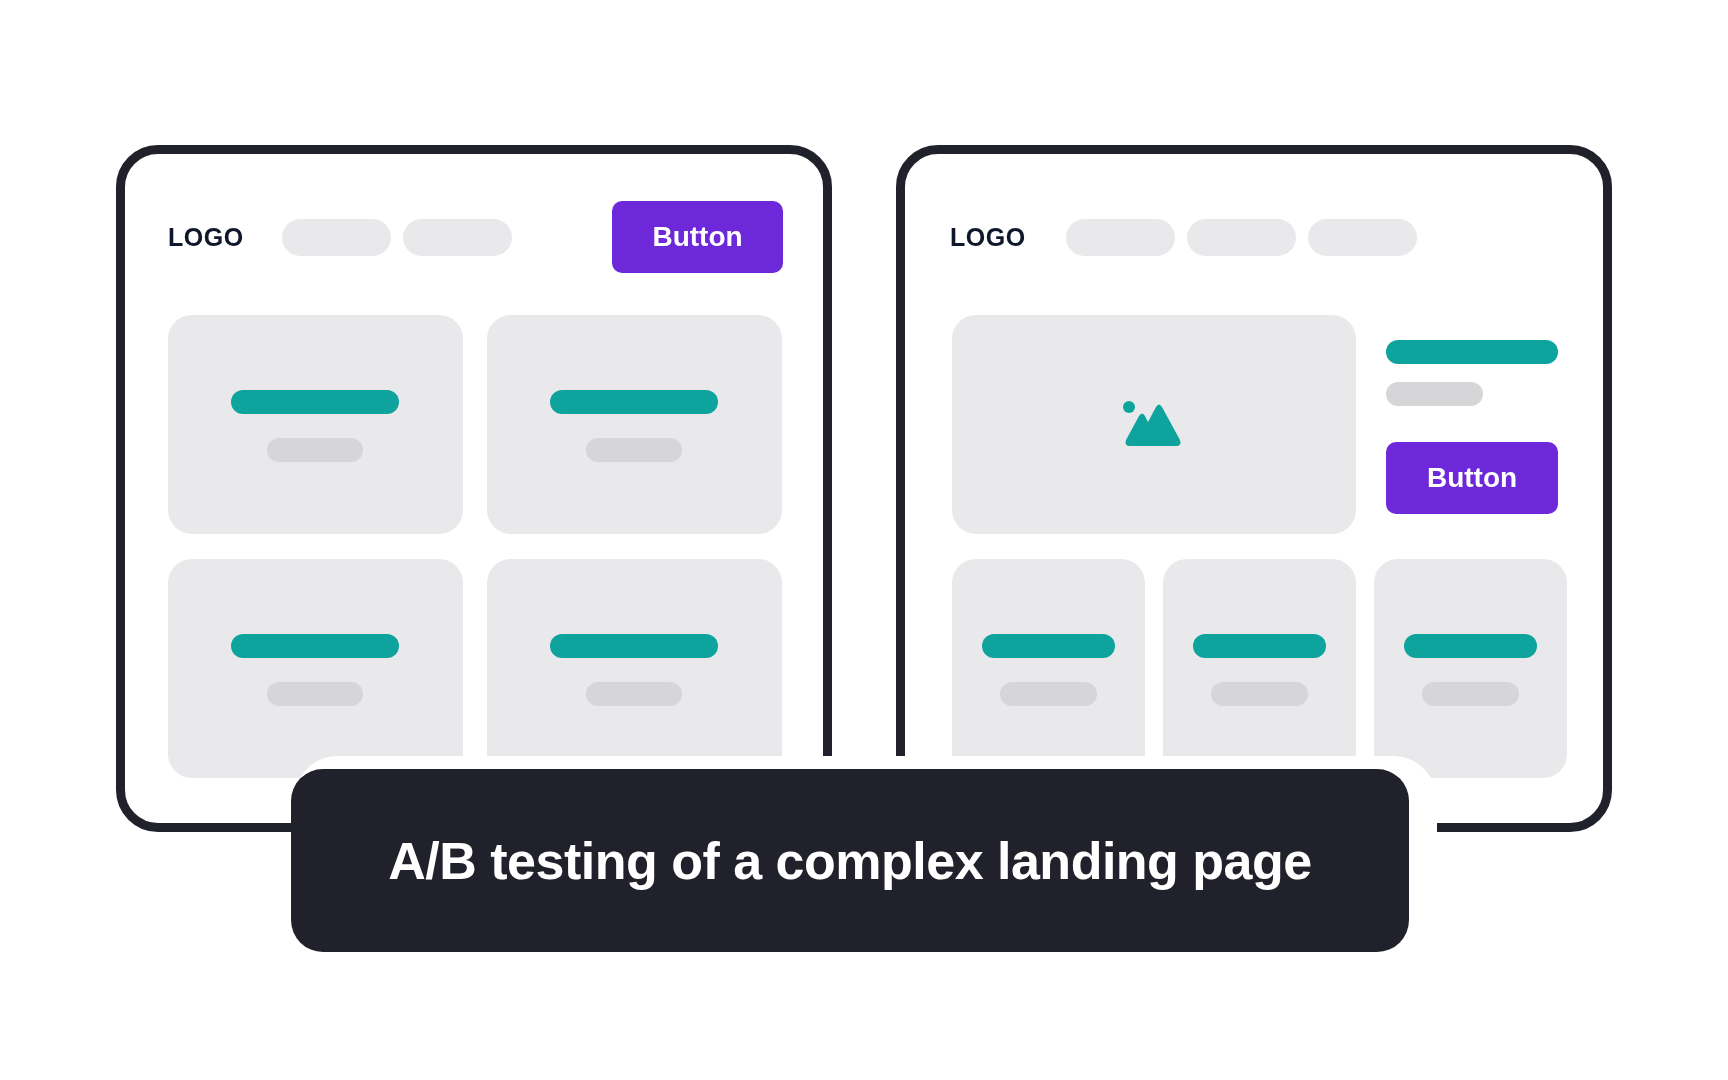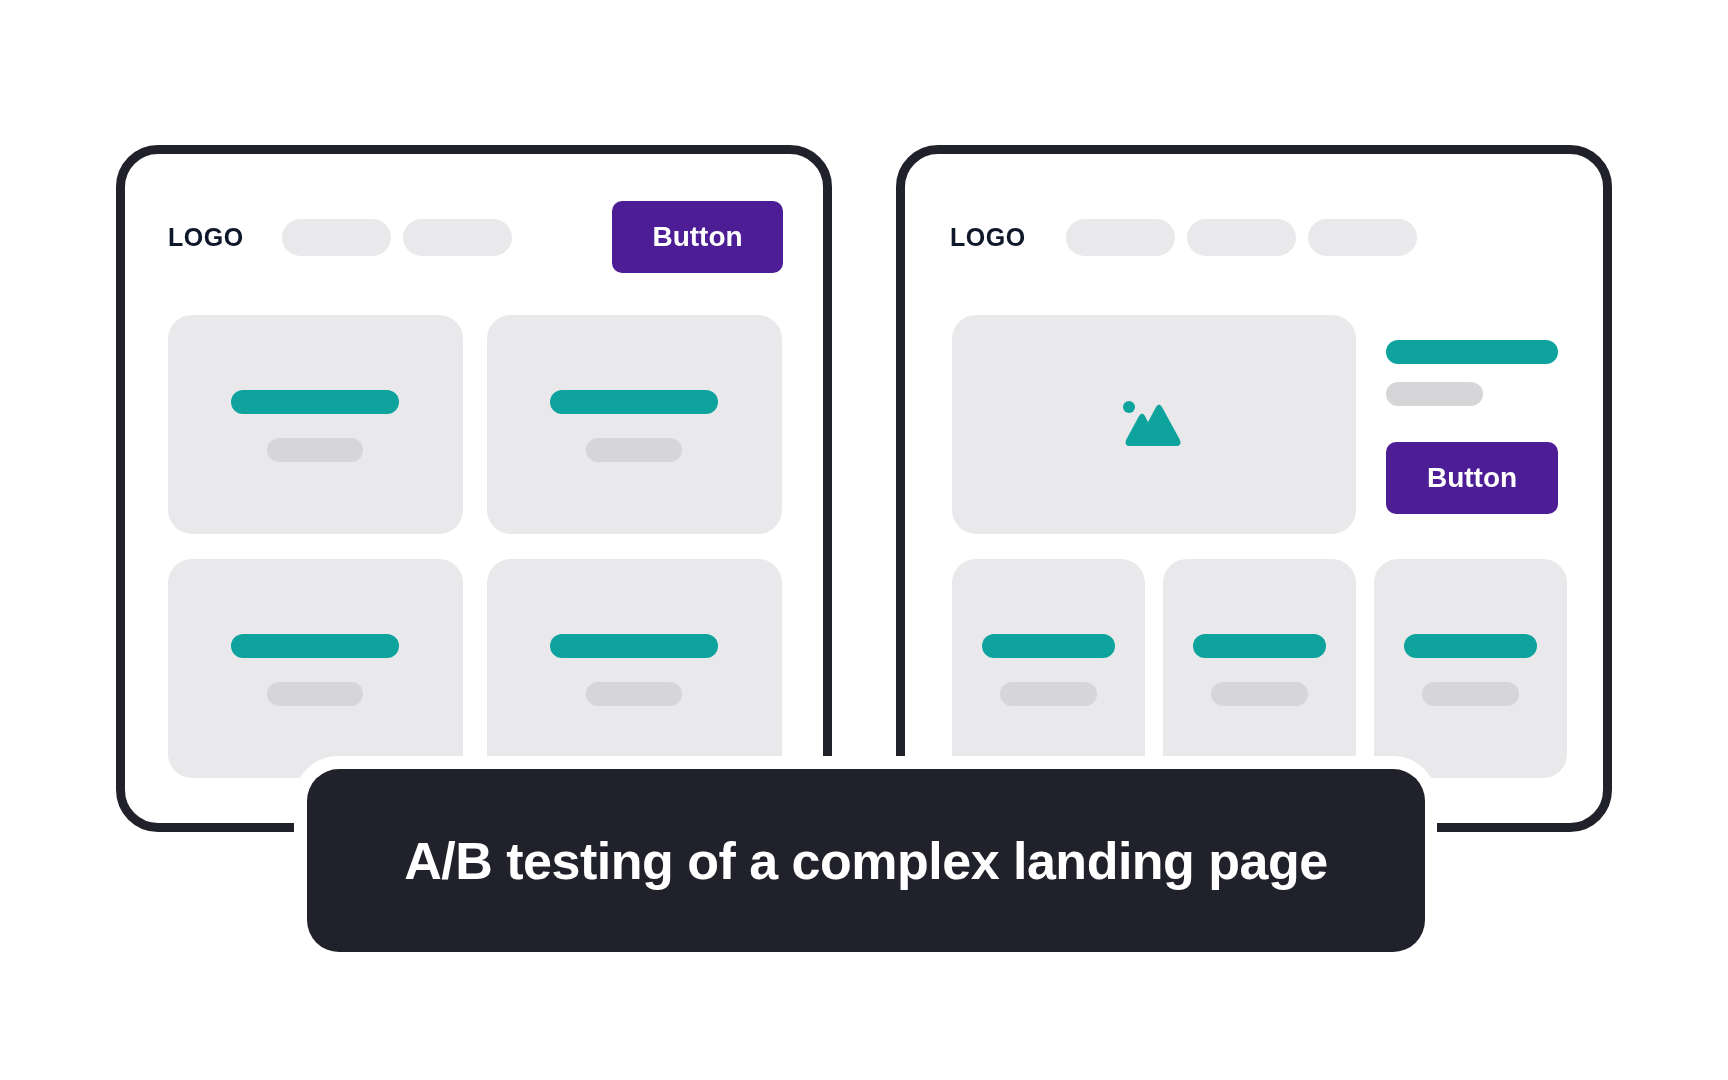--- a/index.html
+++ b/index.html
@@ -10,21 +10,21 @@
   .frame {
     position: absolute; box-sizing: border-box;
     border: 9px solid #20212a; border-radius: 42px; background: #ffffff;
   }
   .logo {
     position: absolute; font-weight: 700; font-size: 25px; color: #0f172a;
     letter-spacing: 0.5px; line-height: 1;
   }
   .pill { position: absolute; background: #e9e9eb; border-radius: 20px; }
   .btn {
-    position: absolute; background: #4c1d95; color: #ffffff; border-radius: 10px;
+    position: absolute; background: #6d28d9; color: #ffffff; border-radius: 10px;
     font-weight: 700; font-size: 28px; display: flex; align-items: center; justify-content: center;
     cursor: pointer;
   }
   .card { position: absolute; background: #e9e9eb; border-radius: 24px; }
   .bar-teal { position: absolute; background: #0fa39e; border-radius: 12px; }
   .bar-gray { position: absolute; background: #d6d6d8; border-radius: 12px; }
   .halo {
     position: absolute; background: #ffffff; border-radius: 44px;
   }
   .banner {
@@ -84,13 +84,13 @@
 <div class="card" style="left:1163px; top:559px; width:193px; height:219px;">
   <div class="bar-teal" style="left:30px; top:75px; width:133px; height:24px;"></div>
   <div class="bar-gray" style="left:48px; top:123px; width:97px; height:24px;"></div>
 </div>
 <div class="card" style="left:1374px; top:559px; width:193px; height:219px;">
   <div class="bar-teal" style="left:30px; top:75px; width:133px; height:24px;"></div>
   <div class="bar-gray" style="left:48px; top:123px; width:97px; height:24px;"></div>
 </div>
 
 <div class="halo" style="left:294px; top:756px; width:1143px; height:219px;"></div>
-<div class="banner" style="left:307px; top:769px; width:1118px; height:183px;">A/B testing of a complex landing page</div>
+<div class="banner" style="left:291px; top:769px; width:1118px; height:183px;">A/B testing of a complex landing page</div>
 
 </body></html>

